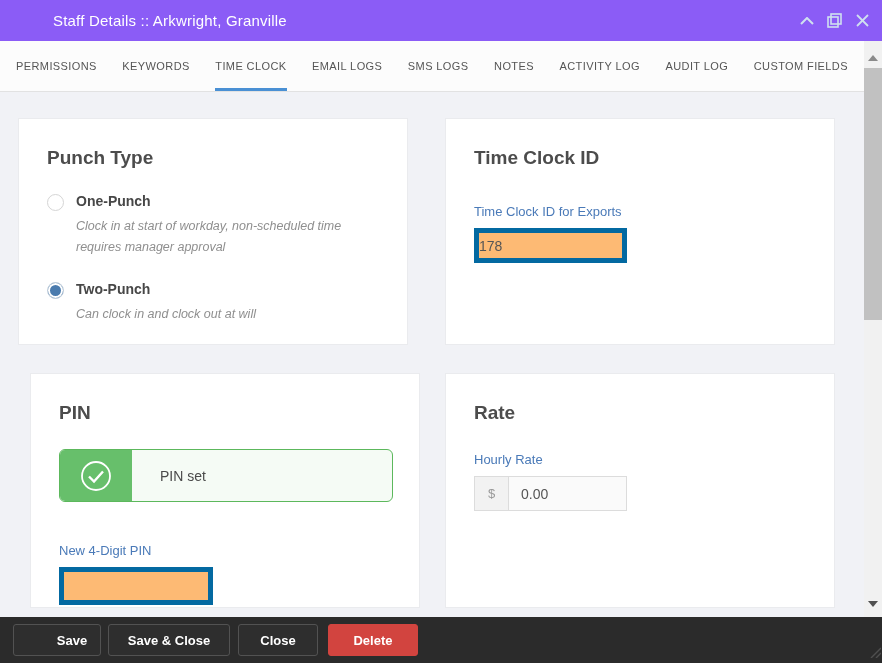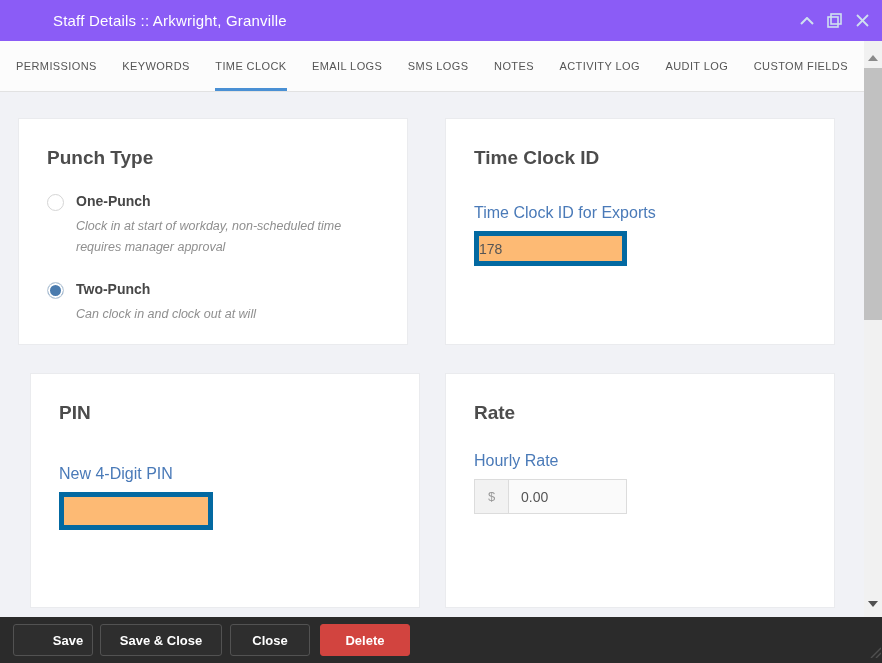--- a/index.html
+++ b/index.html
@@ -68,21 +68,21 @@
     box-shadow: inset 0 0 0 2px #ffffff;
   }
   .radio-texts { margin-left:12px; }
   .radio-label { font-size:14px; font-weight:bold; color:#474747; cursor:pointer; }
   .radio-desc {
     font-style:italic; font-size:12.5px; color:#8f8f8f;
     margin-top:7px; line-height:1.65; max-width:310px;
   }
 
   
-  .field-label { color:#4a7ab8; font-size:16px; }
+  .field-label { color:#4a7ab8; font-size:13px; }
   .text-input {
     display:block; width:153px; height:35px; margin-top:9px;
     border:5px solid #0369a1; background:#fdba74;
     font-family:inherit; font-size:14px; color:#555; padding:0 0;
     outline:none;
   }
   #card-tcid .field-label { margin-top:35px; }
   #card-rate .field-label { margin-top:28px; }
 
   
@@ -134,21 +134,21 @@
   
   .footer {
     position:absolute; bottom:0; left:0; width:882px; height:46px;
     background:#2b2b2b; display:flex; align-items:center; padding-left:13px;
   }
   .btn {
     height:32px; border-radius:3px; font-family:inherit;
     font-size:13px; font-weight:bold; color:#ffffff; cursor:pointer;
     background:#2e2e2e; border:1px solid #525252;
   }
-  #btn-save { width:80px;padding-left:30px; }
+  #btn-save { width:88px;padding-left:30px; }
   #btn-save-close { width:122px; margin-left:7px; }
   #btn-close { width:80px; margin-left:8px; }
   #btn-delete { width:90px; margin-left:10px; background:#d2443f; border:1px solid #d2443f; }
   .resize-grip { position:absolute; right:1px; bottom:1px; }
 </style>
 </head>
 <body>
 
 <div class="titlebar">
   <div class="titlebar-title">Staff Details :: Arkwright, Granville</div>
@@ -209,20 +209,29 @@
 
   <div class="card" id="card-tcid">
     <div class="card-title">Time Clock ID</div>
     <div class="field-label">Time Clock ID for Exports</div>
     <input class="text-input" type="text" value="178" style="">
   </div>
 
   <div class="card" id="card-pin">
     <div class="card-title">PIN</div>
 
+    <div class="pin-status">
+      <div class="pin-status-iconwrap">
+        <svg width="32" height="32" viewBox="0 0 32 32" fill="none" stroke="#ffffff" stroke-width="1.8">
+          <circle cx="16" cy="16" r="14"></circle>
+          <polyline points="9,16.5 14,21.5 23,11.5" stroke-width="2.4" fill="none"></polyline>
+        </svg>
+      </div>
+      <div class="pin-status-text">PIN set</div>
+    </div>
 
     <div class="field-label">New 4-Digit PIN</div>
     <input class="text-input" id="pin-input" type="text" value="" style="">
   </div>
 
   <div class="card" id="card-rate">
     <div class="card-title">Rate</div>
     <div class="field-label">Hourly Rate</div>
     <div class="input-group">
       <div class="input-prefix">$</div>

